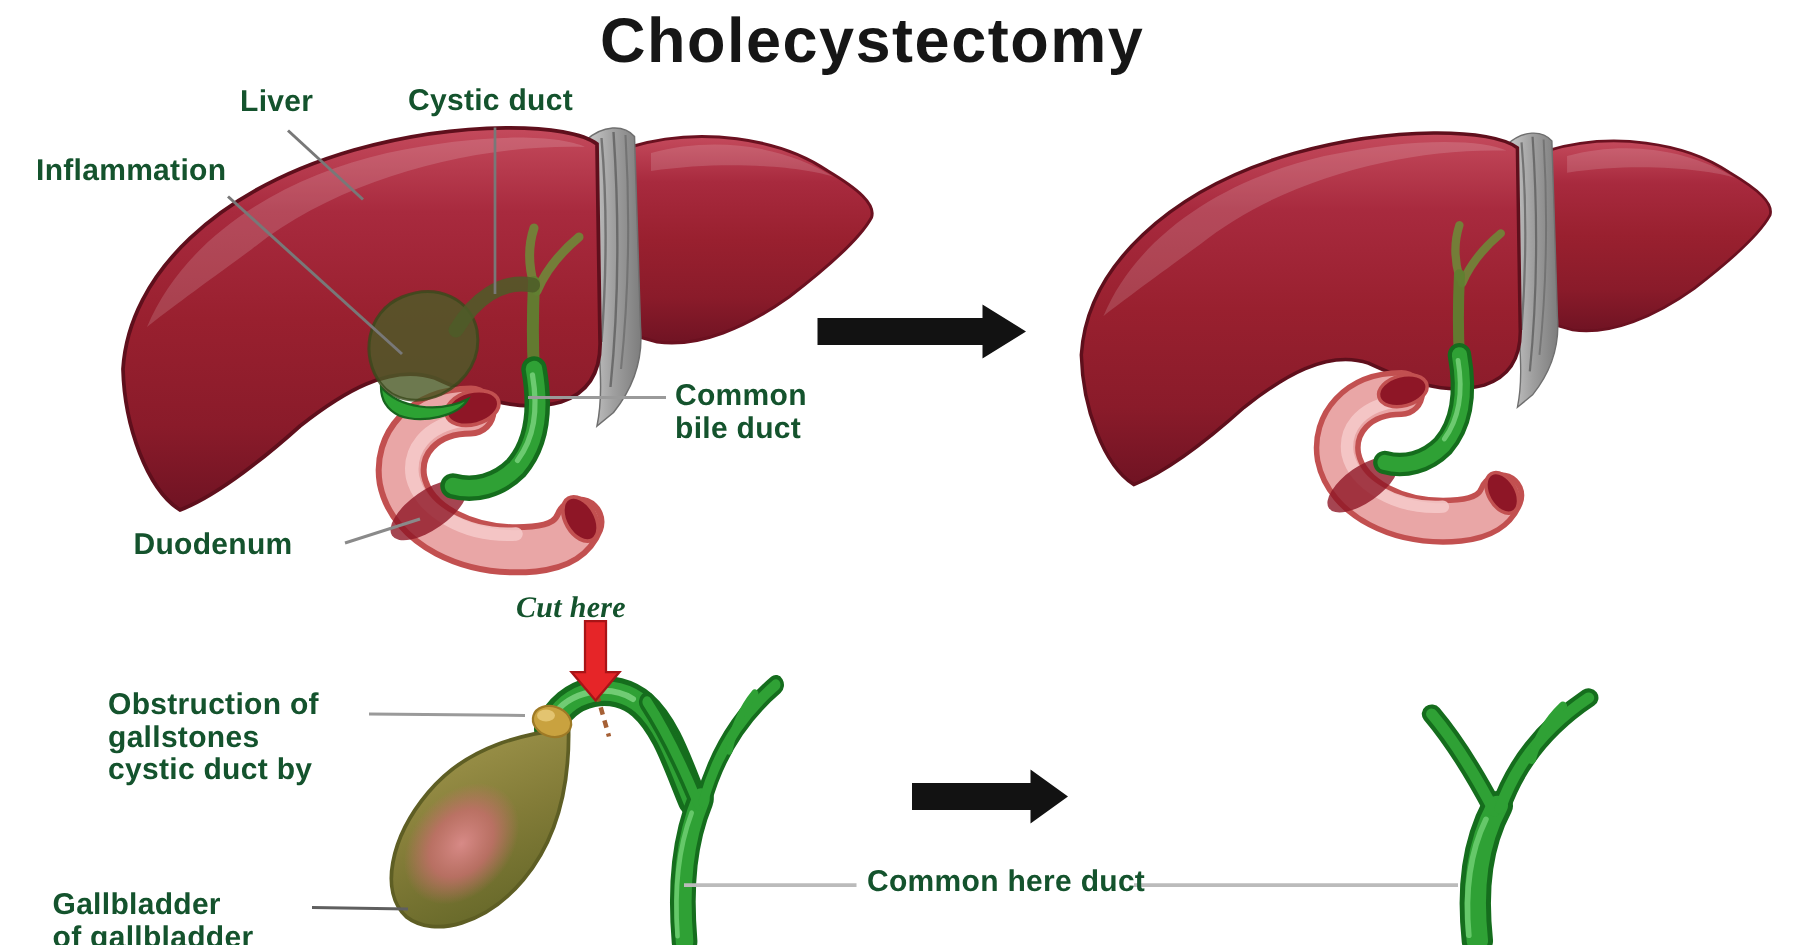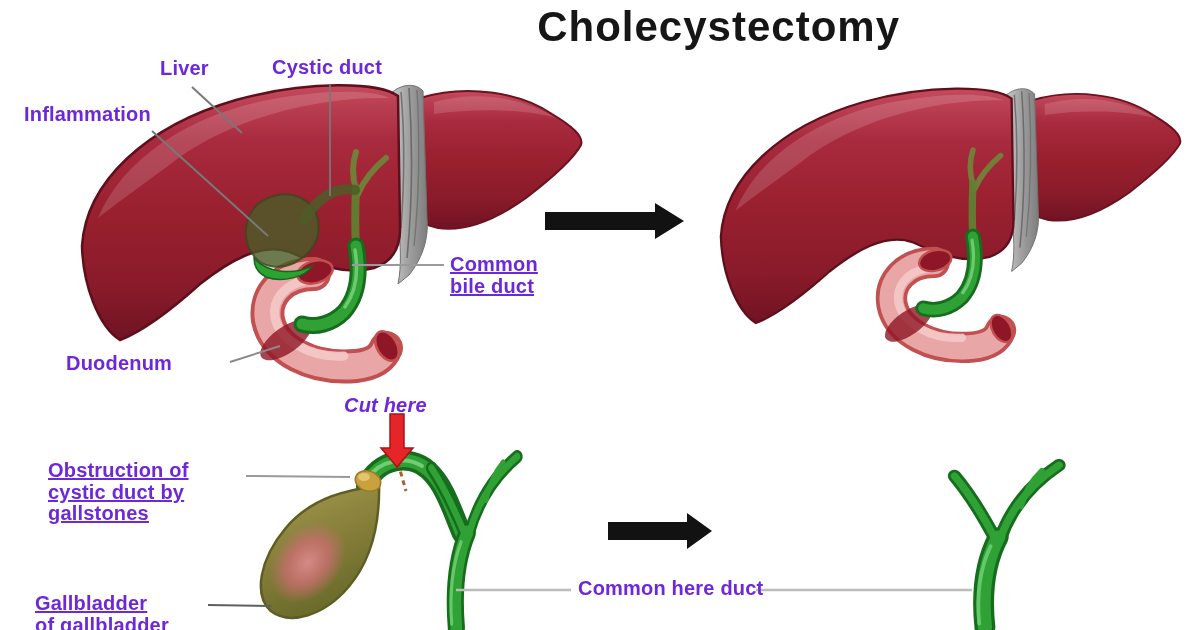--- a/index.html
+++ b/index.html
@@ -4,28 +4,28 @@
 <style>
   html,body{margin:0;padding:0;background:#ffffff;}
   #stage{
     position:relative;width:1200px;height:630px;overflow:hidden;background:#ffffff;
     font-family:"Liberation Sans",sans-serif;
   }
   #art{position:absolute;left:0;top:0;}
   .lbl{
     position:absolute;
     font:700 20px/1.08 "Liberation Sans",sans-serif;
-    color:#6d28d9;letter-spacing:.2px;white-space:nowrap;
+    color:#14532d;letter-spacing:.2px;white-space:nowrap;
   }
-  .lbl .ln{display:block;text-decoration:underline;}
+  .lbl .ln{display:block;}
   .title{
-    position:absolute;left:400px;top:4px;width:500px;text-align:right;
+    position:absolute;left:400px;top:4px;width:500px;text-align:left;
     font:700 42px/1.1 "Liberation Sans",sans-serif;color:#161616;letter-spacing:1px;
   }
-  .italic{font-style:italic;}
+  .italic{font-style:italic;font-family:Liberation Serif, serif;}
 </style>
 </head>
 <body>
 
 <div id="stage">
 
   <svg id="art" width="1200" height="630" viewBox="0 0 1200 630" xmlns="http://www.w3.org/2000/svg" xmlns:xlink="http://www.w3.org/1999/xlink">
     <defs>
       <linearGradient id="liverG" x1="0" y1="0" x2="0" y2="1">
         <stop offset="0" stop-color="#c44a5c"></stop>
@@ -145,28 +145,28 @@
 
   <div class="lbl" style="left:272px;top:57px">Cystic duct</div>
 
   <div class="lbl" style="left:24px;top:104px">Inflammation</div>
 
   <div class="lbl" style="left:450px;top:254px">
     <span class="ln">Common</span>
     <span class="ln">bile duct</span>
   </div>
 
-  <div class="lbl" style="left:66px;top:353px">Duodenum</div>
+  <div class="lbl" style="left:89px;top:353px">Duodenum</div>
 
   <div class="lbl italic" style="left:344px;top:395px">Cut here</div>
 
-  <div class="lbl" style="left:48px;top:460px">
+  <div class="lbl" style="left:72px;top:460px">
     <span class="ln">Obstruction of</span>
+    <span class="ln">gallstones</span>
     <span class="ln">cystic duct by</span>
-    <span class="ln">gallstones</span>
   </div>
 
   <div class="lbl" style="left:35px;top:593px">
     <span class="ln">Gallbladder</span>
     <span class="ln">of gallbladder</span>
   </div>
 
   <div class="lbl" style="left:578px;top:578px">Common here duct</div>
 
 </div>

